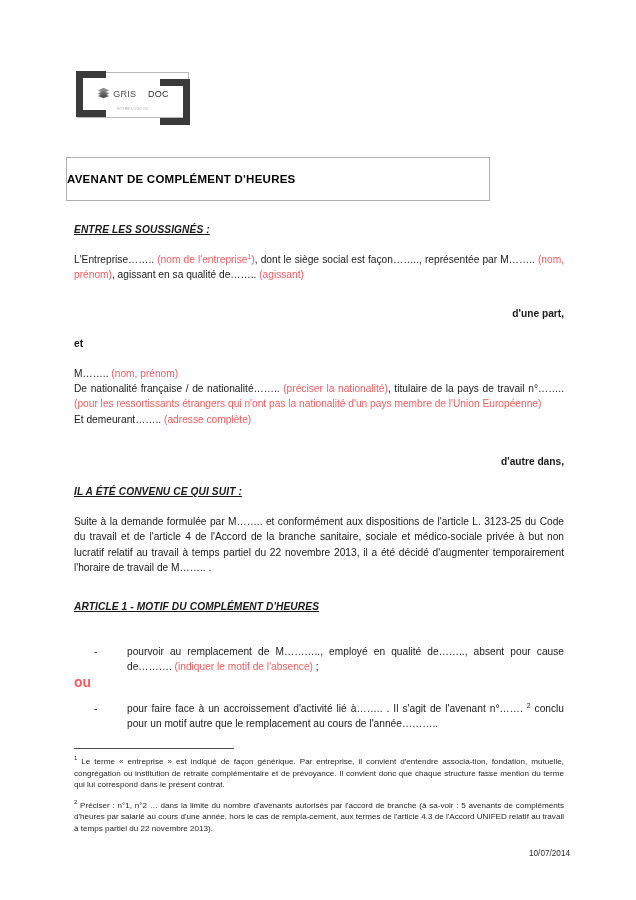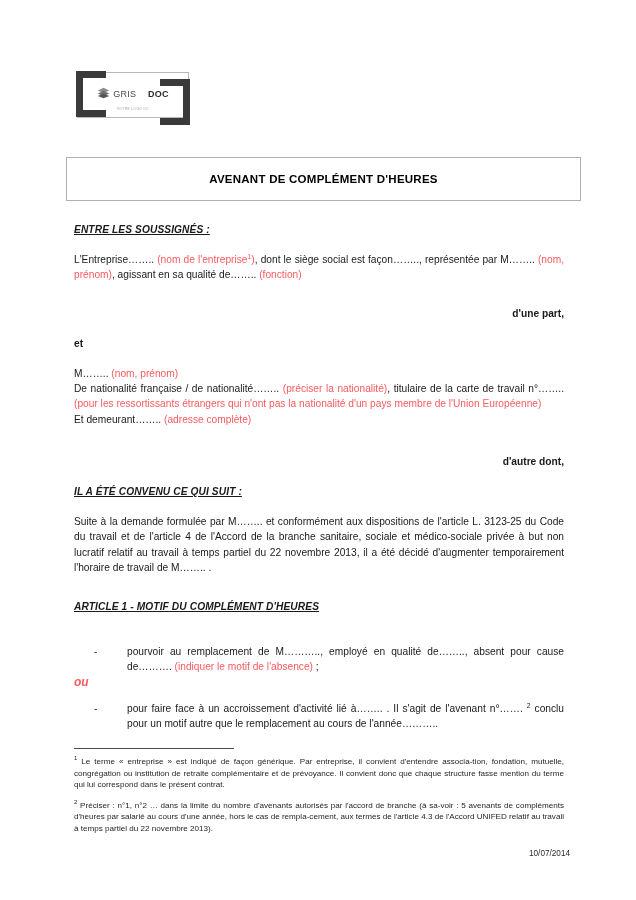--- a/index.html
+++ b/index.html
@@ -68,43 +68,42 @@
     gap: 3px;
   }
   .logo-mark { display: block; }
   .logo-text {
     font-size: 9px;
     letter-spacing: 0.2px;
     color: #4a4a4a;
     font-weight: 400;
     line-height: 1;
   }
-  .logo-text b { color: #2b2b2b; font-weight: 700; margin-left: 12px; }
+  .logo-text b { color: #2b2b2b; font-weight: 400; margin-left: 12px; }
   .logo-tagline {
     font-size: 2.8px;
     letter-spacing: 0.35px;
     color: #9a9a9a;
     line-height: 1;
     margin-top: 2px;
     text-align: center;
     transform: scale(1.15);
   }
 
   
   .title-box {
     position: absolute;
     left: 66px;
     top: 157px;
-    width: 515px;
+    width: 424px;
     height: 44px;
     border: 1px solid #b0b0b0;
     box-sizing: border-box;
     display: flex;
     align-items: center;
-    justify-content: center;
   }
   .title-text {
     font-size: 11.5px;
     font-weight: 700;
     letter-spacing: 0.25px;
     color: #000;
   }
 
   
   .body {
@@ -134,22 +133,21 @@
   .right { text-align: right; font-weight: 700; margin-top: 8px; }
   .bold { font-weight: 700; }
   sup {
     font-size: 6.8px;
     vertical-align: super;
     line-height: 0;
   }
   .ou {
     color: #fa5a5f;
     font-weight: 700;
-    font-style: italic;
-    font-size: 12px;
+    font-size: 14px;
   }
   .bullet {
     display: flex;
     gap: 0;
     padding-left: 20px;
   }
   .bullet .dash {
     width: 33px;
     flex: 0 0 33px;
     color: #1a1a1a;
@@ -217,40 +215,40 @@
 
   <div class="title-box">
     <div class="title-text">AVENANT DE COMPLÉMENT D'HEURES</div>
   </div>
 
   <div class="body">
 
     <div class="h-section">ENTRE LES SOUSSIGNÉS :</div>
     <div class="gap-m"></div>
 
-    <div class="p just"><span>L'Entreprise…….. </span><span class="red"><span>(nom de l'entreprise</span><sup>1</sup><span>)</span></span><span>, dont le siège social est façon…….., représentée par M…….. </span><span class="red">(nom, prénom)</span><span>, agissant en sa qualité de…….. </span><span class="red">(fonction)</span></div>
+    <div class="p just"><span>L'Entreprise…….. </span><span class="red"><span>(nom de l'entreprise</span><sup>1</sup><span>)</span></span><span>, dont le siège social est façon…….., représentée par M…….. </span><span class="red">(nom, prénom)</span><span>, agissant en sa qualité de…….. </span><span class="red">(agissant)</span></div>
 
     <div class="gap-m"></div>
     <div class="p right">d'une part,</div>
 
     <div class="gap-m"></div>
     <div class="p bold">et</div>
 
     <div class="gap-m"></div>
 
     <div class="p"><span>M…….. </span><span class="red">(nom, prénom)</span></div>
 
 
-    <div class="p just"><span>De nationalité française / de nationalité…….. </span><span class="red">(préciser la nationalité)</span><span>, titulaire de la carte de travail n°…….. </span><span class="red">(pour les ressortissants étrangers qui n'ont pas la nationalité d'un pays membre de l'Union Européenne)</span></div>
+    <div class="p just"><span>De nationalité française / de nationalité…….. </span><span class="red">(préciser la nationalité)</span><span>, titulaire de la pays de travail n°…….. </span><span class="red">(pour les ressortissants étrangers qui n'ont pas la nationalité d'un pays membre de l'Union Européenne)</span></div>
 
 
     <div class="p"><span>Et demeurant…….. </span><span class="red">(adresse complète)</span></div>
 
     <div class="gap-l"></div>
-    <div class="p right">d'autre dont,</div>
+    <div class="p right">d'autre dans,</div>
 
     <div class="gap-m"></div>
     <div class="h-section">IL A ÉTÉ CONVENU CE QUI SUIT :</div>
 
     <div class="gap-m"></div>
     <div class="p just">Suite à la demande formulée par M…….. et conformément aux dispositions de l'article L. 3123-25 du Code du travail et de l'article 4 de l'Accord de la branche sanitaire, sociale et médico-sociale privée à but non lucratif relatif au travail à temps partiel du 22 novembre 2013, il a été décidé d'augmenter temporairement l'horaire de travail de M…….. .</div>
 
     <div class="gap-xl"></div>
     <div class="h-section">ARTICLE 1 -  MOTIF DU COMPLÉMENT D'HEURES</div>
 

